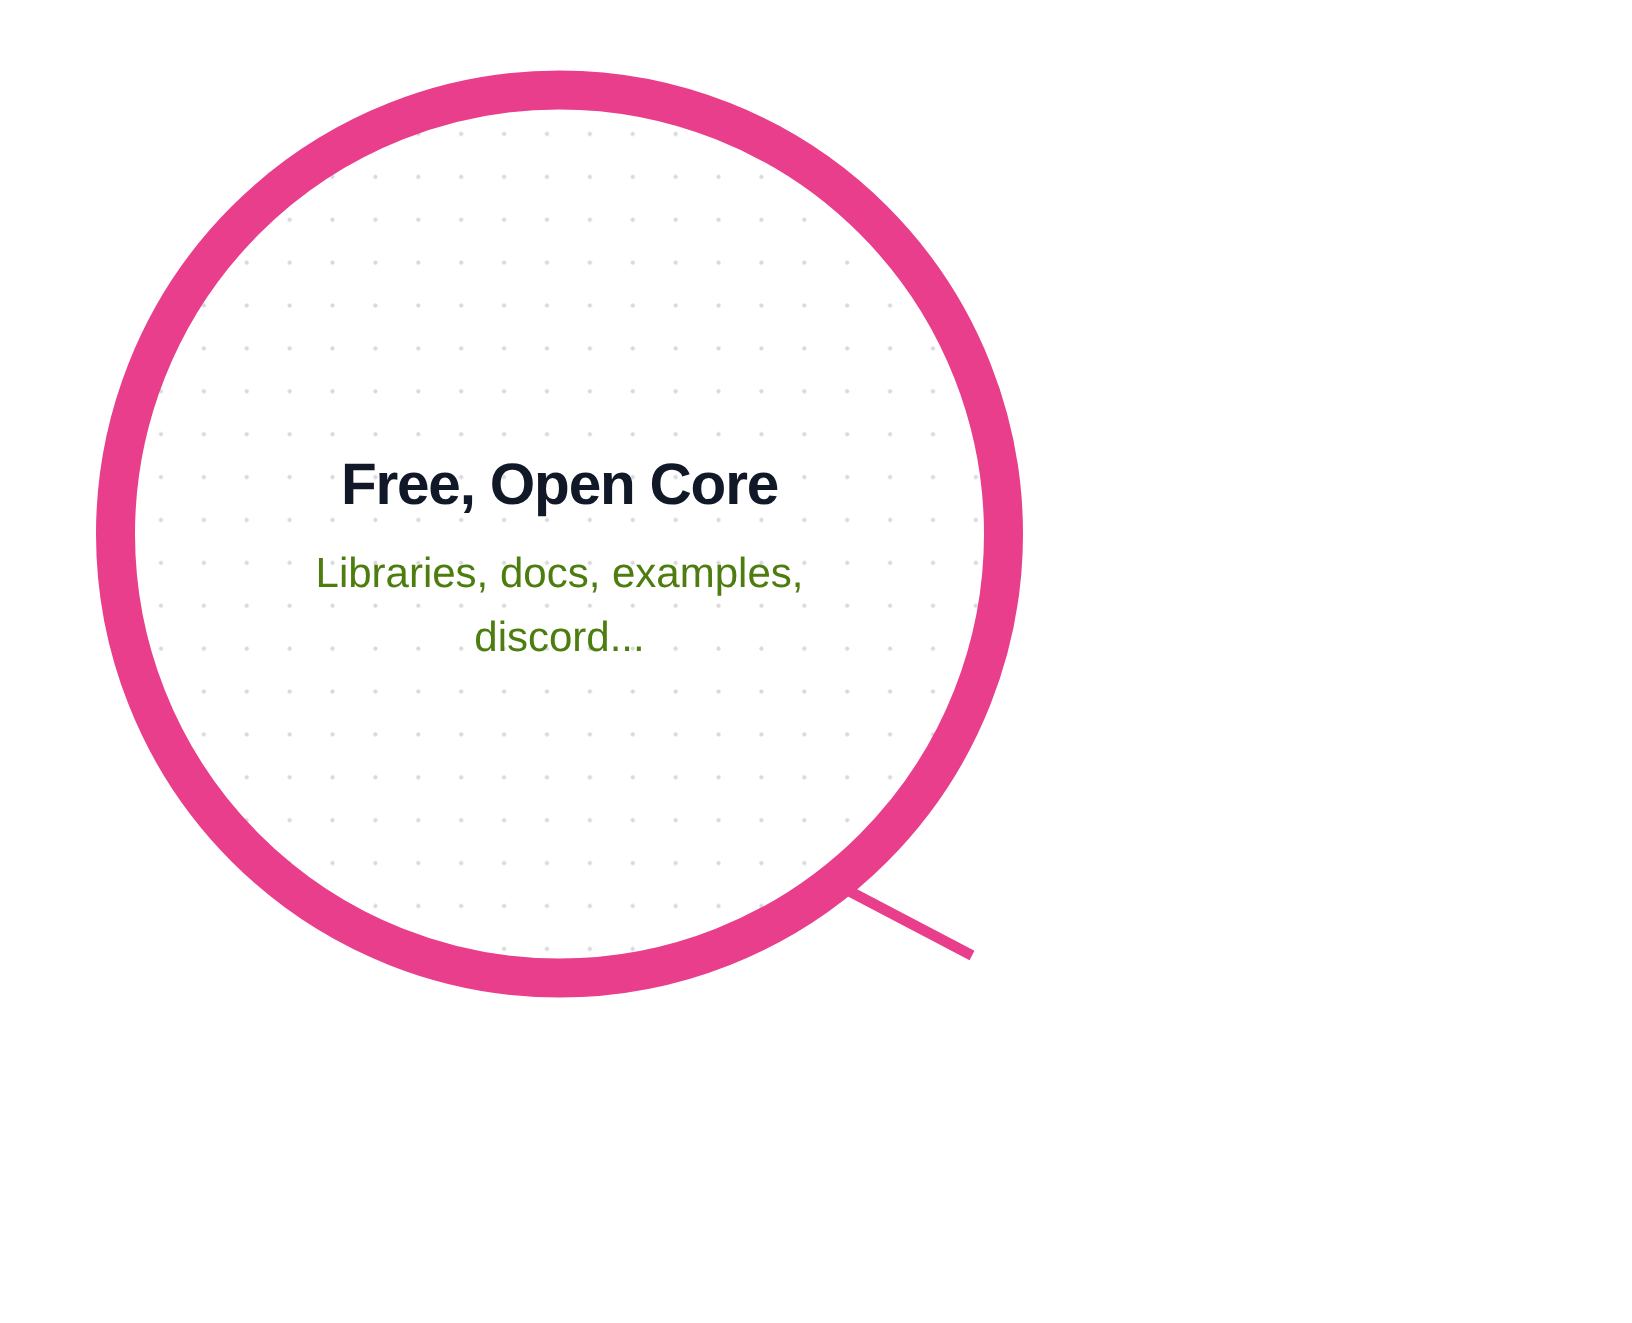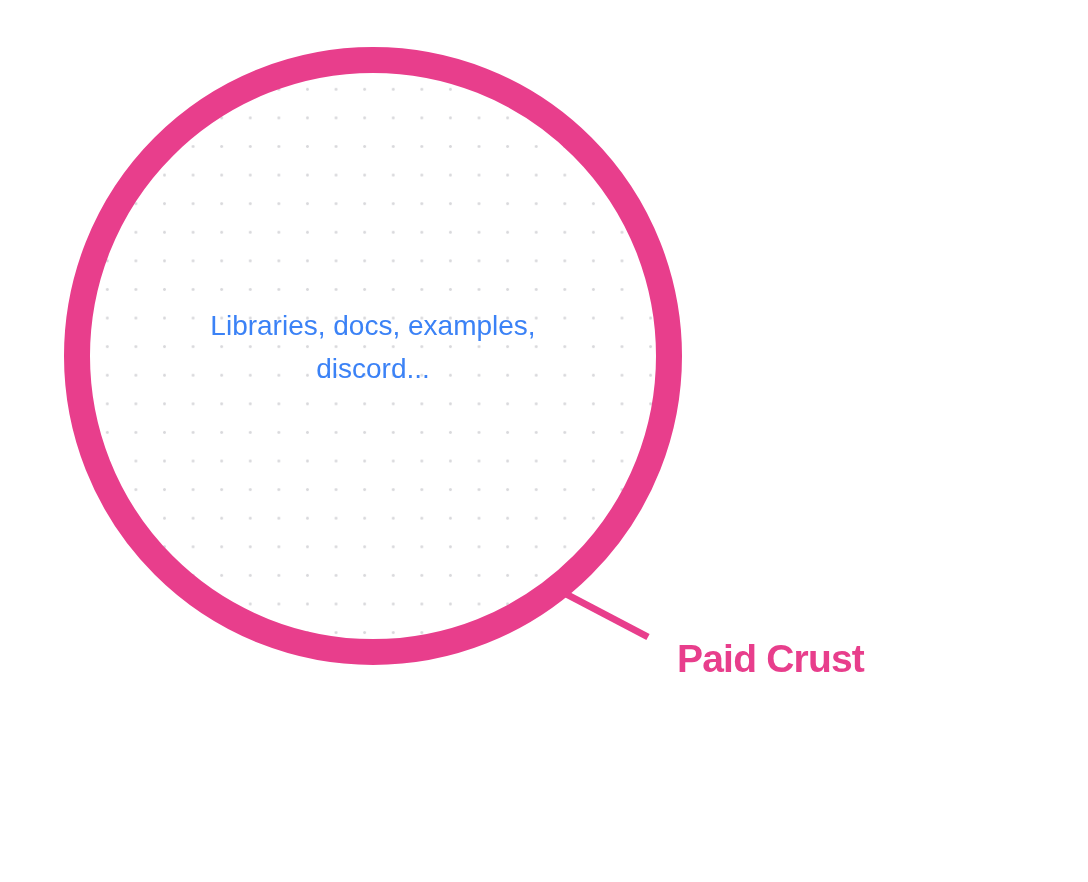--- a/index.html
+++ b/index.html
@@ -50,21 +50,21 @@
     }
     .core-title {
       color: #111827;
       font-weight: 700;
       font-size: 39px;
       letter-spacing: -0.8px;
       line-height: 56px;
       margin: 0;
     }
     .core-desc {
-      color: #3b82f6;
+      color: #4d7c0f;
       font-size: 28px;
       line-height: 43px;
       margin: 8px auto 0;
       width: 440px;
     }
     .crust-text {
       position: absolute;
       left: 677px;
       top: 632px;
       width: 380px;
@@ -90,20 +90,20 @@
 
 <div class="diagram">
 
   <div class="core-circle"></div>
 
   <svg class="connector" viewBox="0 0 1088 882">
     <line x1="566" y1="594" x2="648" y2="637" stroke="#e83e8c" stroke-width="7" stroke-linecap="butt"></line>
   </svg>
 
   <div class="core-text">
+    <h2 class="core-title">Free, Open Core</h2>
     <p class="core-desc">Libraries, docs, examples, discord...</p>
   </div>
 
   <div class="crust-text">
-    <h2 class="crust-title">Paid Crust</h2>
   </div>
 
 </div>
 
 </body></html>

